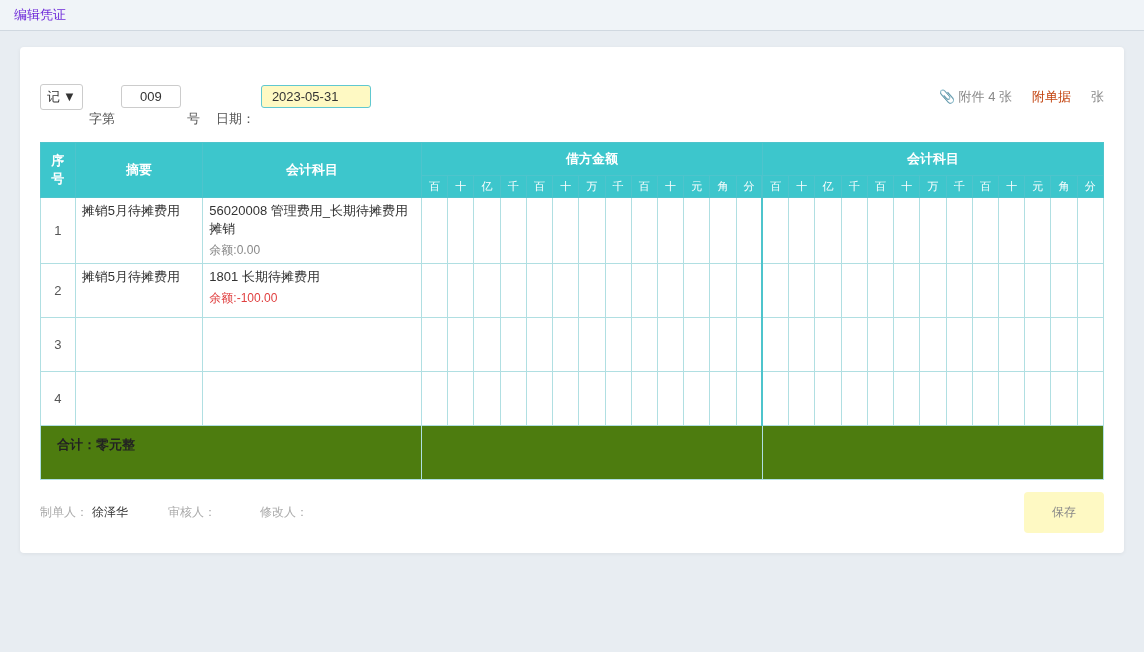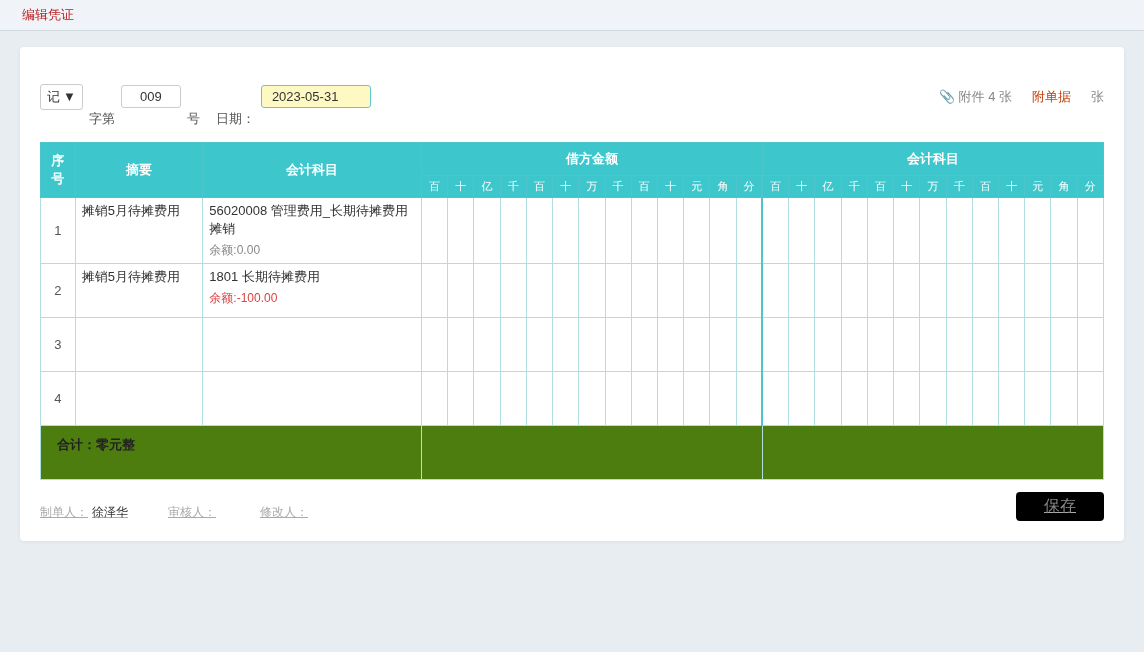--- a/index.html
+++ b/index.html
@@ -7,23 +7,23 @@
       font-family: "Microsoft YaHei", "SimHei", Arial, sans-serif;
       font-size: 13px;
       background: #e8edf2;
       width: 1144px;
       height: 652px;
       overflow: hidden;
     }
     .title-bar {
       background: #f0f4f8;
       border-bottom: 1px solid #d0d8e0;
-      padding: 6px 22px;
-      font-size: 13px;
-      color: #b91c1c;
+      padding: 6px 14px;
+      font-size: 13px;
+      color: #6d28d9;
     }
     .main-content {
       padding: 16px 20px;
       background: #e8edf2;
       height: calc(652px - 32px);
       overflow-y: auto;
     }
     .page-header {
       display: flex;
       justify-content: space-between;
@@ -174,42 +174,41 @@
     .total-row td {
       background: #4d7c0f;
       border: 1px solid #b0dfe2;
       padding: 10px 16px;
       font-size: 13px;
       font-weight: bold;
       color: #222;
     }
     .footer-row {
       display: flex;
-      align-items: flex-end;
+      align-items: center;
       margin-top: 12px;
       gap: 40px;
       color: #aaa;
       font-size: 12px;
-      text-decoration: underline;
     }
     .footer-item {
       display: flex;
       align-items: center;
       gap: 4px;
     }
     .footer-value {
       color: #333;
     }
     .save-btn {
       margin-left: auto;
-      background: #000000;
+      background: #fef9c3;
       border: none;
       border-radius: 4px;
-      padding: 4px 28px;
-      font-size: 16px;
+      padding: 12px 28px;
+      font-size: 12px;
       color: #888;
       cursor: pointer;
     }
     .digit-cell {
       border-right: 1px solid #b0dfe2;
       text-align: center;
       font-size: 12px;
       padding: 0;
     }
     .section-divider {

